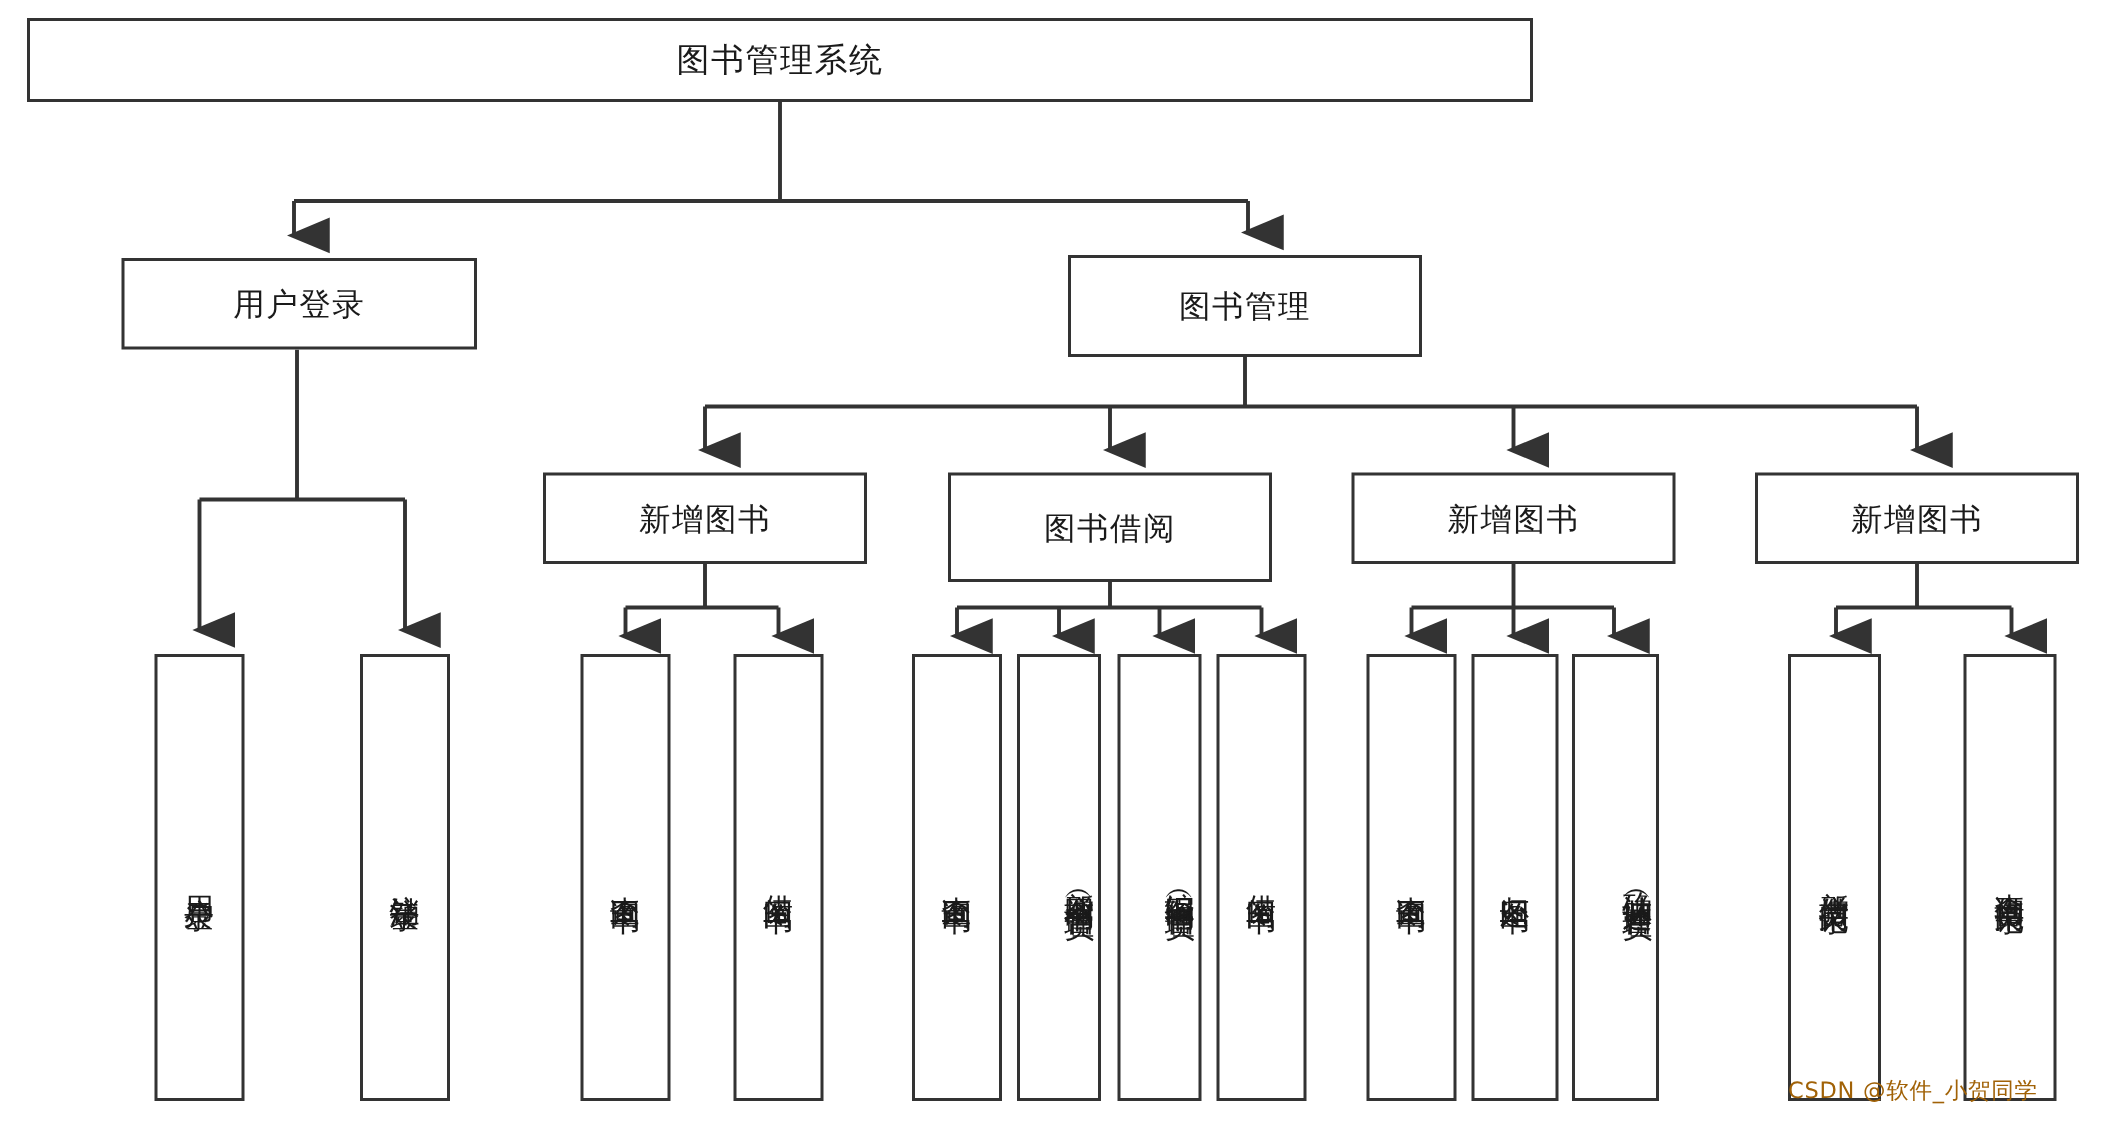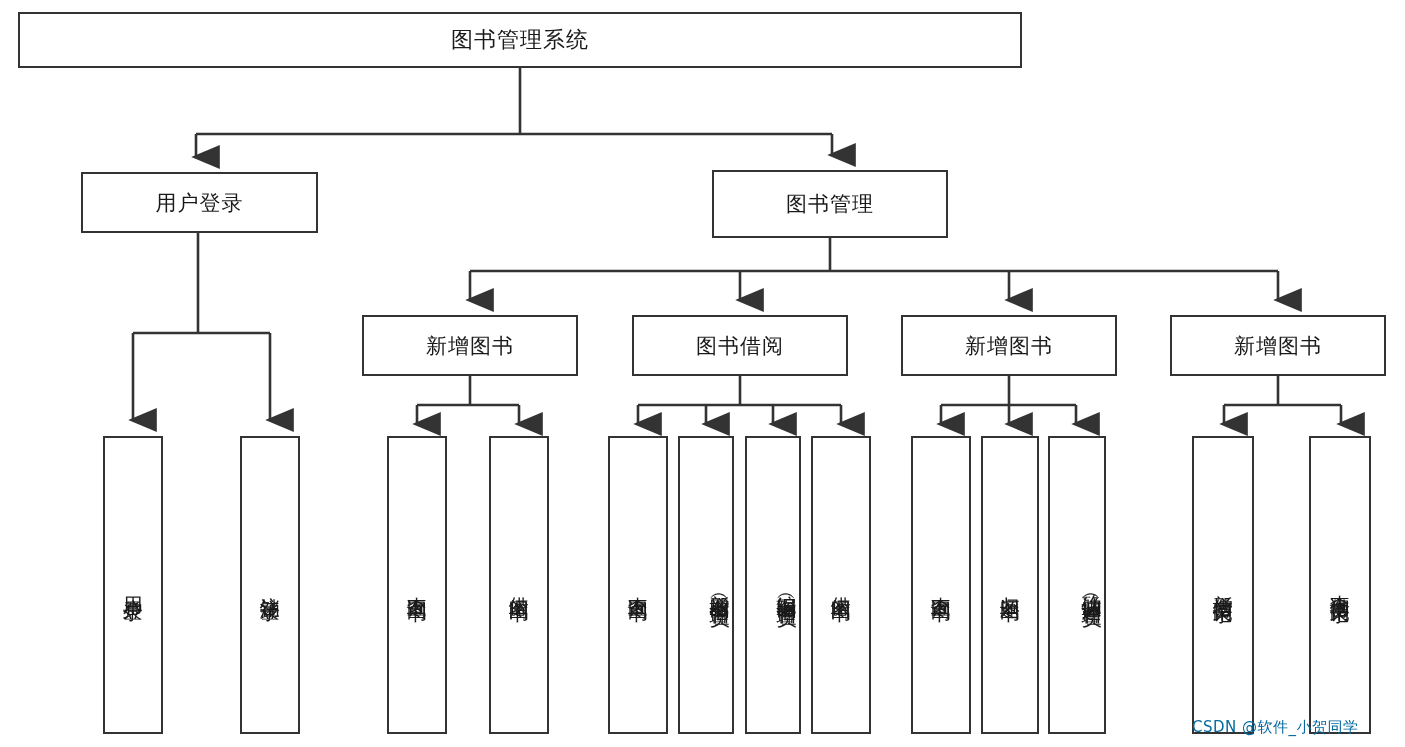--- a/index.html
+++ b/index.html
@@ -53,21 +53,21 @@
     padding-top: 6px;
     white-space: nowrap;
   }
   .node.leaf.midtext {
     align-items: center;
     padding-top: 0;
   }
   .watermark {
     position: absolute;
     font-size: 15px;
-    color: #0369a1;
+    color: #a16207;
     letter-spacing: 0.5px;
     white-space: nowrap;
     text-align: center;
   }
 </style>
 </head>
 <body>
 
 <div id="canvas">
 
@@ -120,21 +120,21 @@
       <path d="M 1341 405 L 1341 424" marker-end="url(#arrow)"></path>
     </g>
   </svg>
 
   <div class="node horiz root" style="left:18px; top:12px; width:1004px; height:56px;">图书管理系统</div>
 
   <div class="node horiz" style="left:81px; top:172px; width:237px; height:61px;">用户登录</div>
   <div class="node horiz" style="left:712px; top:170px; width:236px; height:68px;">图书管理</div>
 
   <div class="node horiz" style="left:362px; top:315px; width:216px; height:61px;">新增图书</div>
-  <div class="node horiz" style="left:632px; top:315px; width:216px; height:61px;">图书借阅</div>
+  <div class="node horiz" style="left:632px; top:315px; width:216px; height:73px;">图书借阅</div>
   <div class="node horiz" style="left:901px; top:315px; width:216px; height:61px;">新增图书</div>
   <div class="node horiz" style="left:1170px; top:315px; width:216px; height:61px;">新增图书</div>
 
   <div class="node leaf midtext" style="left:103px; top:436px; width:60px; height:298px;">用户登录</div>
   <div class="node leaf midtext" style="left:240px; top:436px; width:60px; height:298px;">注销登录</div>
 
   <div class="node leaf midtext" style="left:387px; top:436px; width:60px; height:298px;">查询图书</div>
   <div class="node leaf midtext" style="left:489px; top:436px; width:60px; height:298px;">借阅图书</div>
 
   <div class="node leaf midtext" style="left:608px; top:436px; width:60px; height:298px;">查询图书</div>

